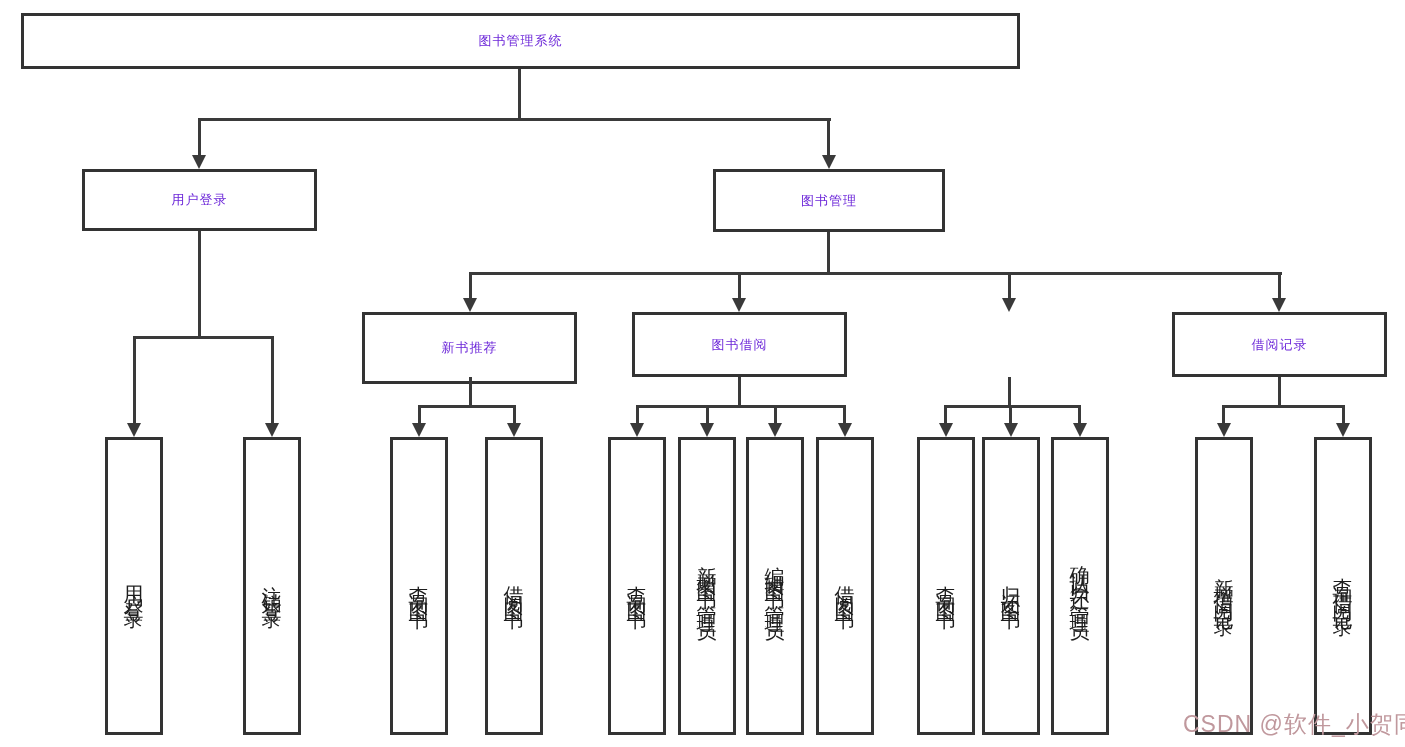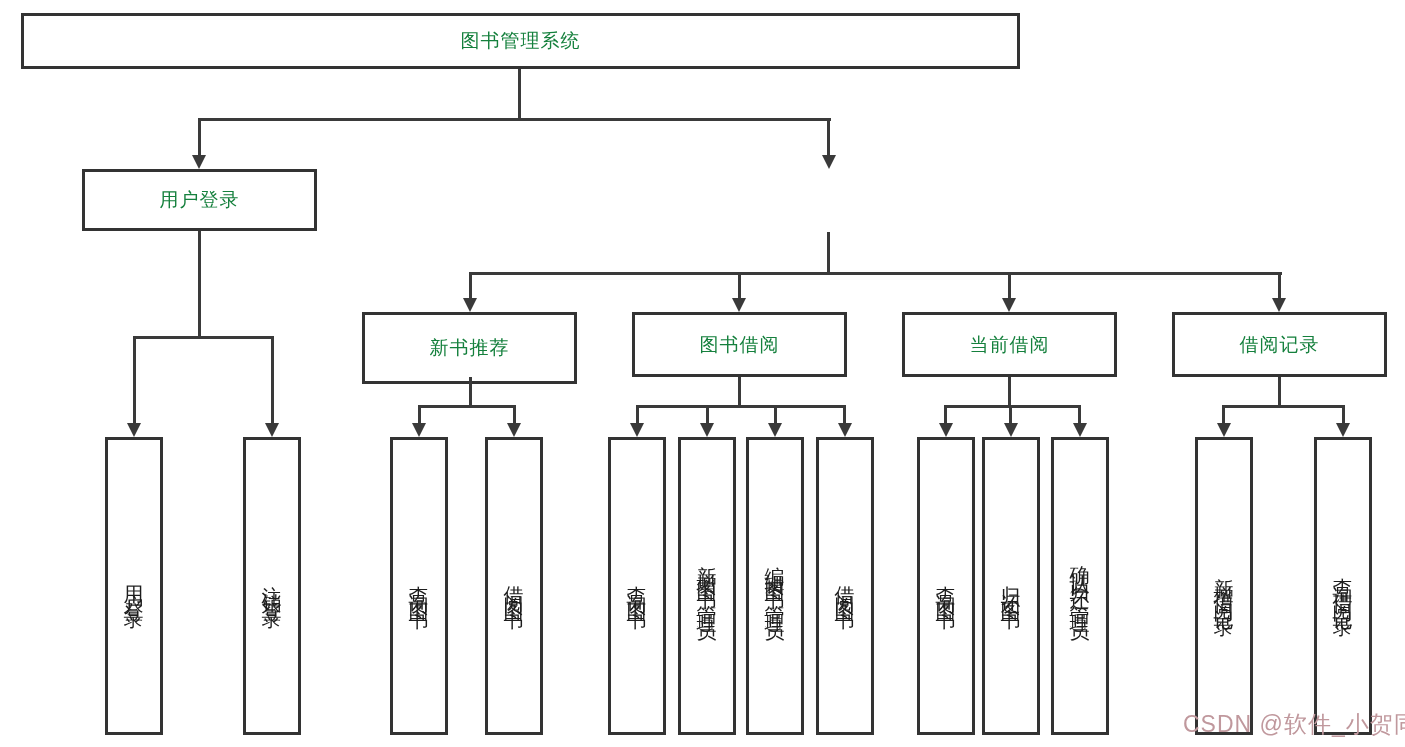--- a/index.html
+++ b/index.html
@@ -5,21 +5,21 @@
   html,body{margin:0;padding:0;background:#fff;}
   .canvas{
     position:relative;width:1405px;height:747px;background:#ffffff;
     font-family:"Liberation Sans","DejaVu Sans",sans-serif;overflow:hidden;
   }
   .box{
     position:absolute;box-sizing:border-box;background:#ffffff;
     border:3px solid #333333;display:flex;align-items:center;justify-content:center;
   }
   .hbox span{
-    font-size:19px;color:#15803d;letter-spacing:1px;white-space:nowrap;
+    font-size:13px;color:#6d28d9;letter-spacing:1px;white-space:nowrap;
   }
   .vbox span{
     writing-mode:vertical-rl;text-orientation:mixed;
     font-size:20px;color:#1d1d1d;letter-spacing:8px;line-height:1;
   }
   .line{position:absolute;background:#3a3a3a;}
   .arrow{
     position:absolute;width:0;height:0;
     border-left:7px solid transparent;border-right:7px solid transparent;
     border-top:14px solid #3a3a3a;
@@ -41,20 +41,23 @@
   <div class="line" style="left:518px;top:69px;width:3px;height:49px"></div>
   <div class="line" style="left:198px;top:118px;width:633px;height:3px"></div>
   <div class="line" style="left:198px;top:118px;width:3px;height:38px"></div>
   <div class="arrow" style="left:192px;top:155px"></div>
   <div class="line" style="left:827px;top:118px;width:3px;height:38px"></div>
   <div class="arrow" style="left:822px;top:155px"></div>
 
   <div class="box hbox" style="left:82px;top:169px;width:235px;height:62px">
     <span>用户登录</span>
   </div>
+  <div class="box hbox" style="left:713px;top:169px;width:232px;height:63px">
+    <span>图书管理</span>
+  </div>
 
   <div class="line" style="left:198px;top:231px;width:3px;height:105px"></div>
   <div class="line" style="left:133px;top:336px;width:141px;height:3px"></div>
   <div class="line" style="left:133px;top:336px;width:3px;height:87px"></div>
   <div class="arrow" style="left:127px;top:423px"></div>
   <div class="line" style="left:271px;top:336px;width:3px;height:87px"></div>
   <div class="arrow" style="left:265px;top:423px"></div>
 
   <div class="line" style="left:827px;top:232px;width:3px;height:40px"></div>
   <div class="line" style="left:469px;top:272px;width:813px;height:3px"></div>
@@ -65,23 +68,20 @@
   <div class="line" style="left:1008px;top:272px;width:3px;height:27px"></div>
   <div class="arrow" style="left:1002px;top:298px"></div>
   <div class="line" style="left:1278px;top:272px;width:3px;height:27px"></div>
   <div class="arrow" style="left:1272px;top:298px"></div>
 
   <div class="box hbox" style="left:362px;top:312px;width:215px;height:72px">
     <span>新书推荐</span>
   </div>
   <div class="box hbox" style="left:632px;top:312px;width:215px;height:65px">
     <span>图书借阅</span>
-  </div>
-  <div class="box hbox" style="left:902px;top:312px;width:215px;height:65px">
-    <span>当前借阅</span>
   </div>
   <div class="box hbox" style="left:1172px;top:312px;width:215px;height:65px">
     <span>借阅记录</span>
   </div>
 
   <div class="line" style="left:469px;top:377px;width:3px;height:28px"></div>
   <div class="line" style="left:418px;top:405px;width:98px;height:3px"></div>
   <div class="line" style="left:418px;top:405px;width:3px;height:18px"></div>
   <div class="arrow" style="left:412px;top:423px"></div>
   <div class="line" style="left:513px;top:405px;width:3px;height:18px"></div>

